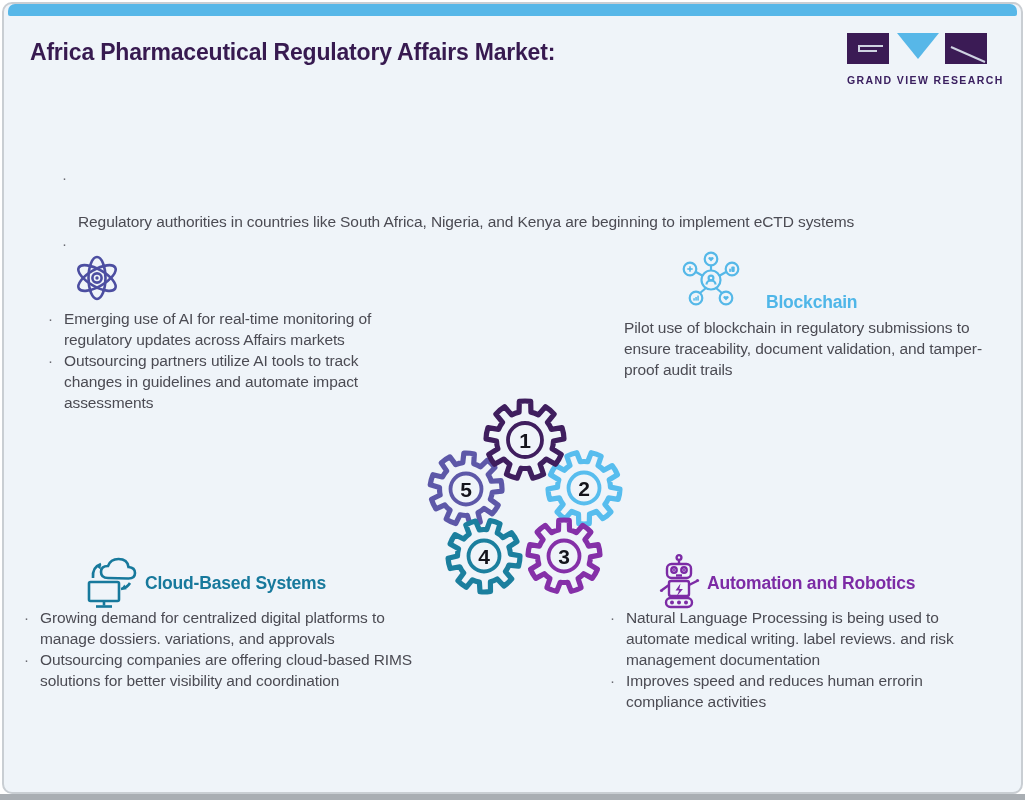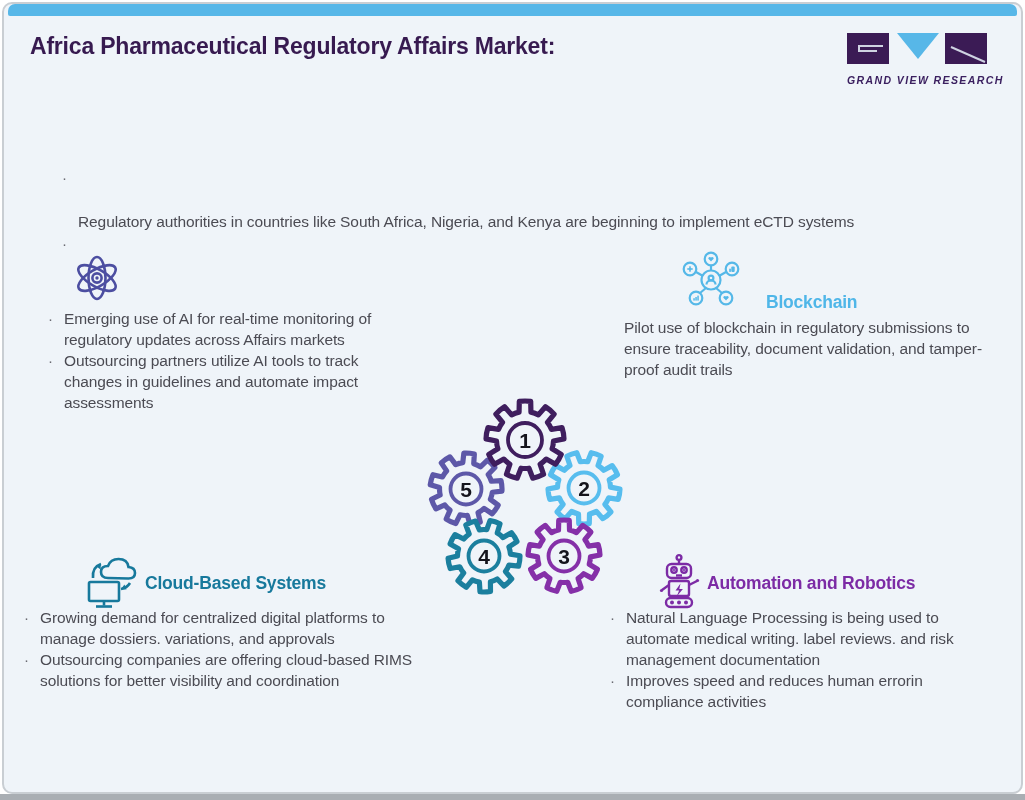--- a/index.html
+++ b/index.html
@@ -12,25 +12,25 @@
     background:#eff4f9;border:2px solid #c9ced3;border-radius:10px;
   }
   #bottom-strip{
     position:absolute;left:0;right:0;bottom:0;height:6px;background:#a9aeb3;
   }
   #topbar{
     position:absolute;top:0;left:4px;right:4px;height:12px;
     background:#57b7e8;border-radius:7px 7px 2px 2px;
   }
   .title{
-    position:absolute;left:26px;top:27px;
+    position:absolute;left:26px;top:33px;
     font-size:23px;font-weight:bold;color:#371a50;line-height:31px;letter-spacing:-0.2px;
   }
   
-  .logo{position:absolute;right:34px;top:28px;width:140px;text-align:center;font-style:italic;}
+  .logo{position:absolute;right:34px;top:28px;width:140px;text-align:center;}
   .logo-text{
     margin-top:4px;font-size:10.5px;font-weight:bold;letter-spacing:1.4px;color:#3b2060;white-space:nowrap;
   }
   
   .ectd-heading{
     position:absolute;left:0;right:0;top:124px;text-align:center;
     font-size:15.5px;font-weight:bold;color:#3d1d5a;
   }
   .bullets{position:absolute;display:flex;flex-direction:column;}
   .bullet{display:flex;}

